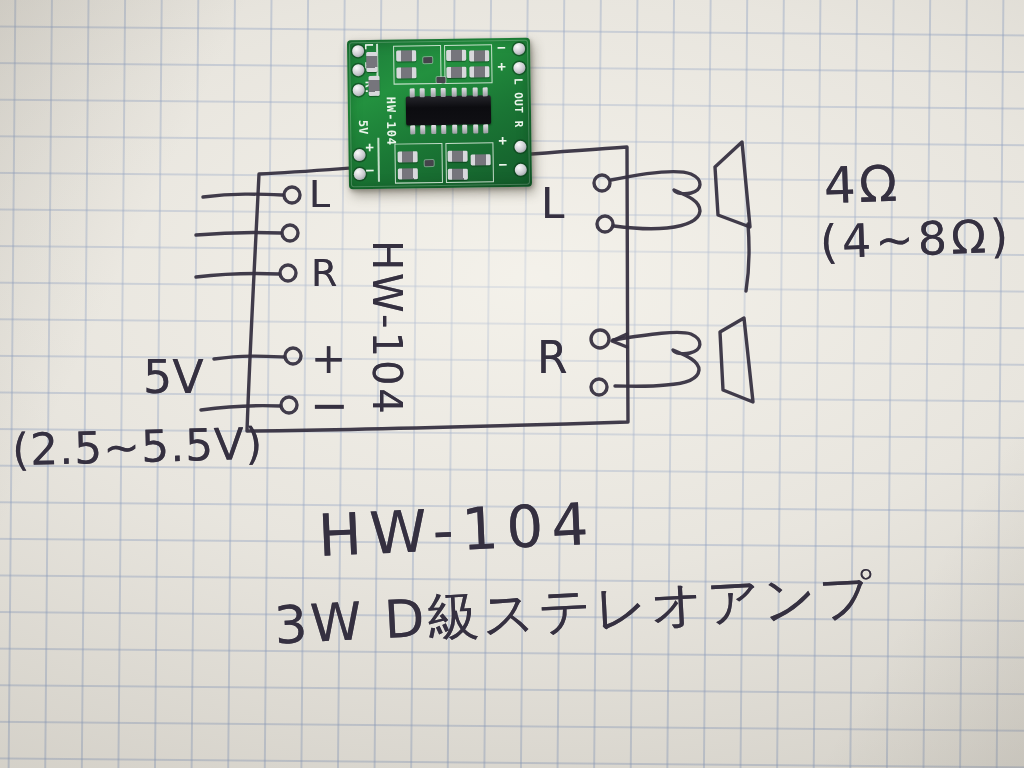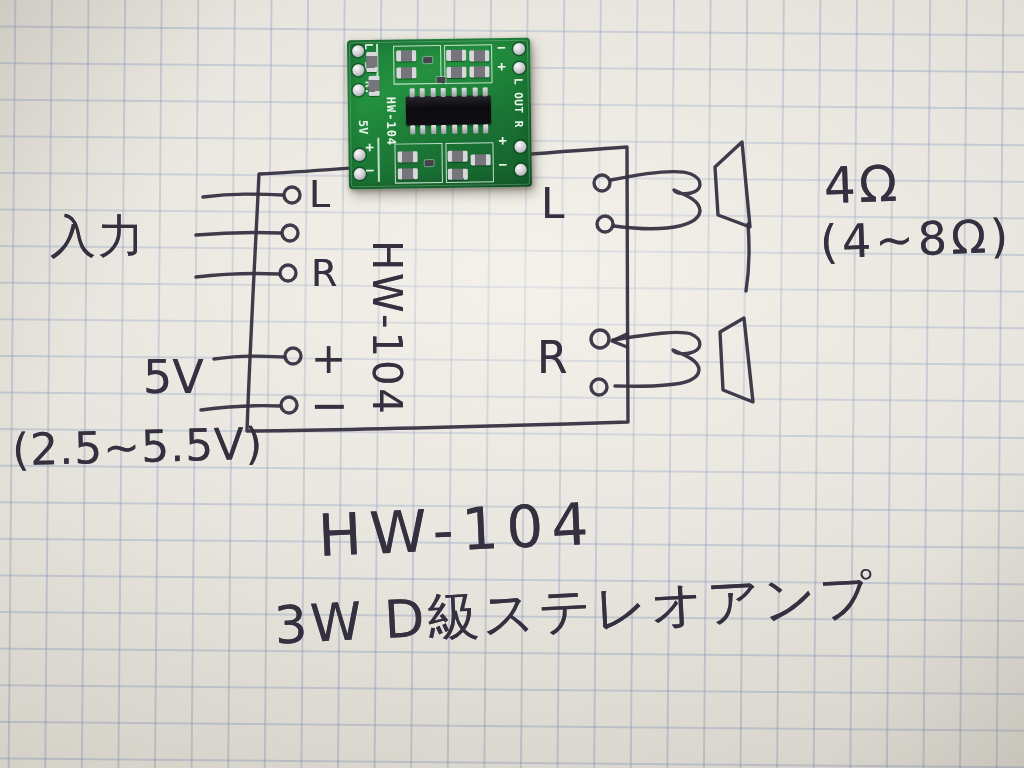--- a/index.html
+++ b/index.html
@@ -109,21 +109,20 @@
       <path d="M715,167 L742,142 L750,227 L718,215 Z"></path>
       <path d="M748,224 C750,250 749,272 746,291"></path>
     </g>
     <g>
       <path d="M627,334 L612,341 L627,347"></path>
       <path d="M613,340 C650,334 679,330 691,334 C704,340 702,350 690,353 C682,355 675,353 673,350 C687,356 699,361 699,370 C698,380 683,384 666,385 C648,387 629,386 615,386"></path>
       <path d="M720,332 L744,318 L753,402 L723,390 Z"></path>
     </g>
   </svg>
 
-  <div class="label lb-input">入力</div>
   <div class="label lb-5v">5V</div>
   <div class="label lb-vrange">(2.5~5.5V)</div>
   <div class="label lb-boxname rot90">HW-104</div>
   <div class="label lb-inl">L</div>
   <div class="label lb-inr">R</div>
   <div class="label lb-inplus">+</div>
   <div class="label lb-inminus">−</div>
   <div class="label lb-outl">L</div>
   <div class="label lb-outr">R</div>
   <div class="label lb-imp">4Ω</div>

